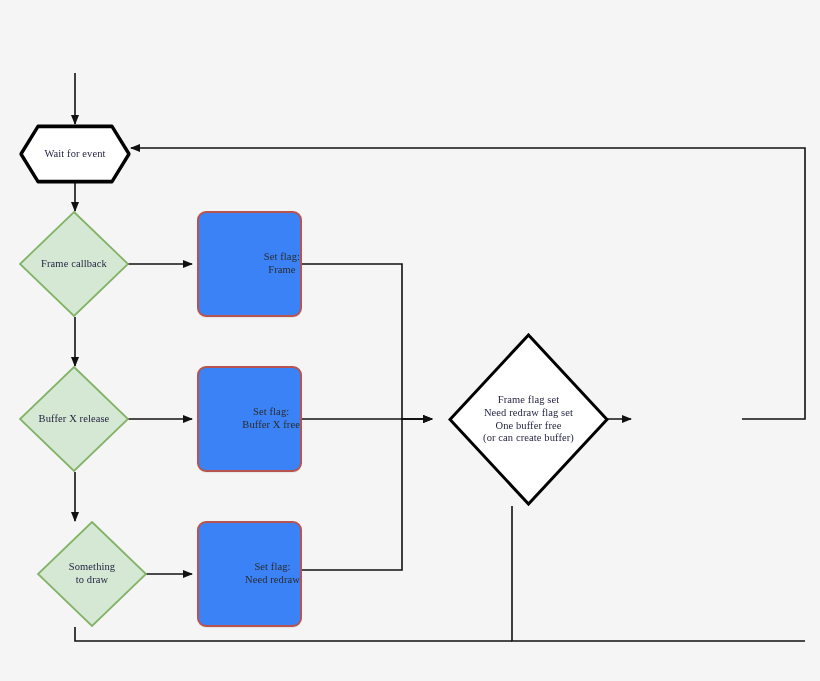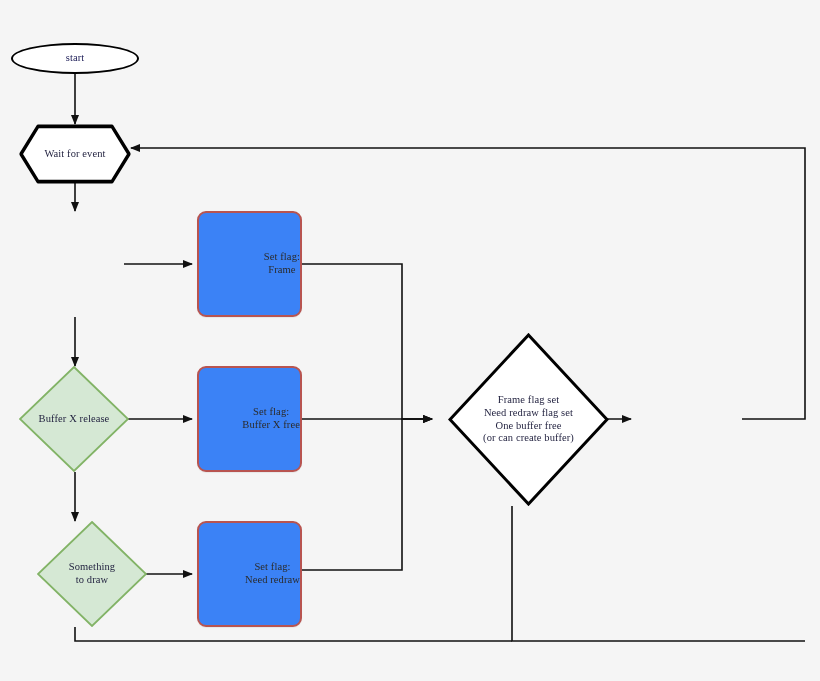--- a/index.html
+++ b/index.html
@@ -127,31 +127,34 @@
       <path d="M593,419 L631,419" marker-end="url(#ah)"></path>
 
       <path d="M742,419 L805,419 L805,148 L131,148" marker-end="url(#ah)"></path>
 
       <path d="M512,506 L512,641 L805,641"></path>
 
       <path d="M75,627 L75,641 L512,641"></path>
     </g>
   </svg>
 
-  <div class="node terminator" style="left:11px; top:43px; width:128px; height:31px;">
-    <span class="label">start</span>
-  </div>
 
   <div class="node hexwrap" style="left:19px; top:124px; width:112px; height:60px;">
     <svg viewBox="0 0 112 50" preserveAspectRatio="none">
       <path d="M19,2 L93,2 L110,25 L93,48 L19,48 L2,25 Z" fill="#ffffff" stroke="#000000" stroke-width="3.2" stroke-linejoin="round"></path>
     </svg>
     <span class="label">Wait for event</span>
   </div>
 
+  <div class="node diamond" style="left:19px; top:211px; width:110px; height:106px;">
+    <svg viewBox="0 0 110 106" preserveAspectRatio="none">
+      <path d="M55,1 L109,53 L55,105 L1,53 Z" fill="#d5e8d4" stroke="#82b366" stroke-width="1.8"></path>
+    </svg>
+    <span class="label">Frame callback</span>
+  </div>
 
   <div class="node diamond" style="left:19px; top:366px; width:110px; height:106px;">
     <svg viewBox="0 0 110 106" preserveAspectRatio="none">
       <path d="M55,1 L109,53 L55,105 L1,53 Z" fill="#d5e8d4" stroke="#82b366" stroke-width="1.8"></path>
     </svg>
     <span class="label">Buffer X release</span>
   </div>
 
   <div class="node diamond" style="left:37px; top:521px; width:110px; height:106px;">
     <svg viewBox="0 0 110 106" preserveAspectRatio="none">

